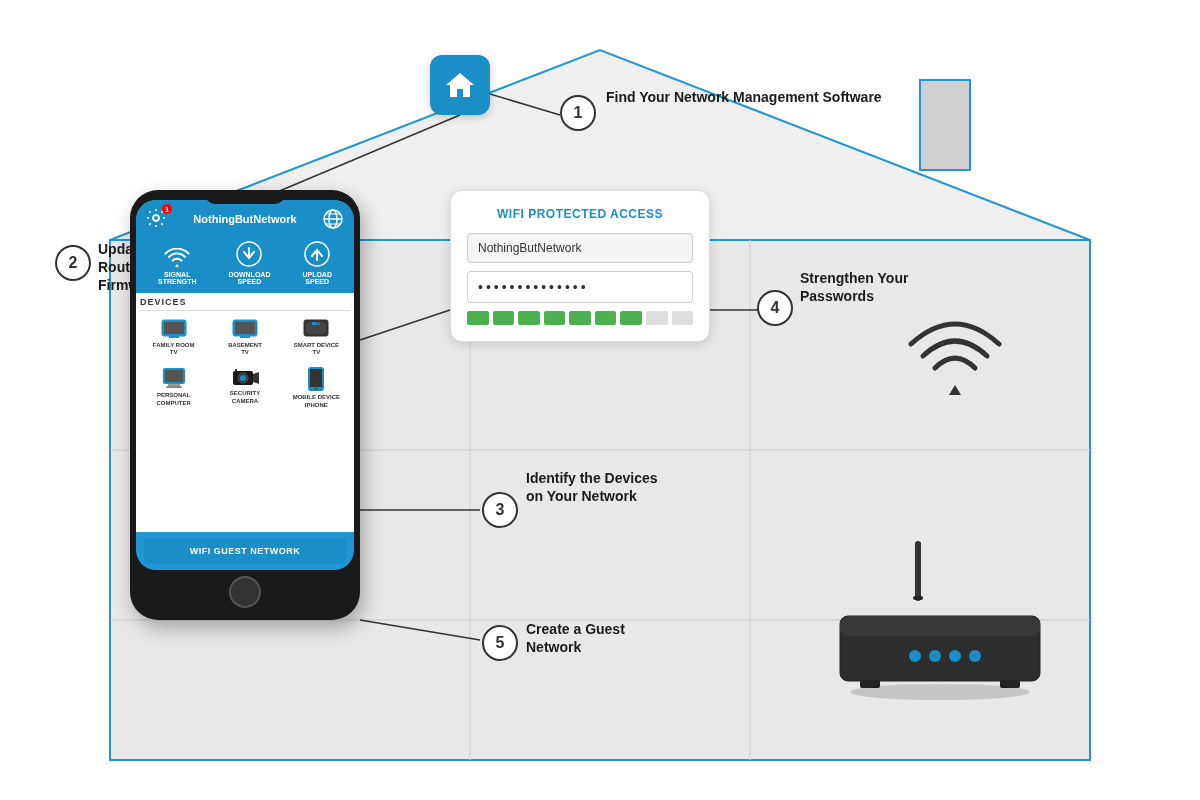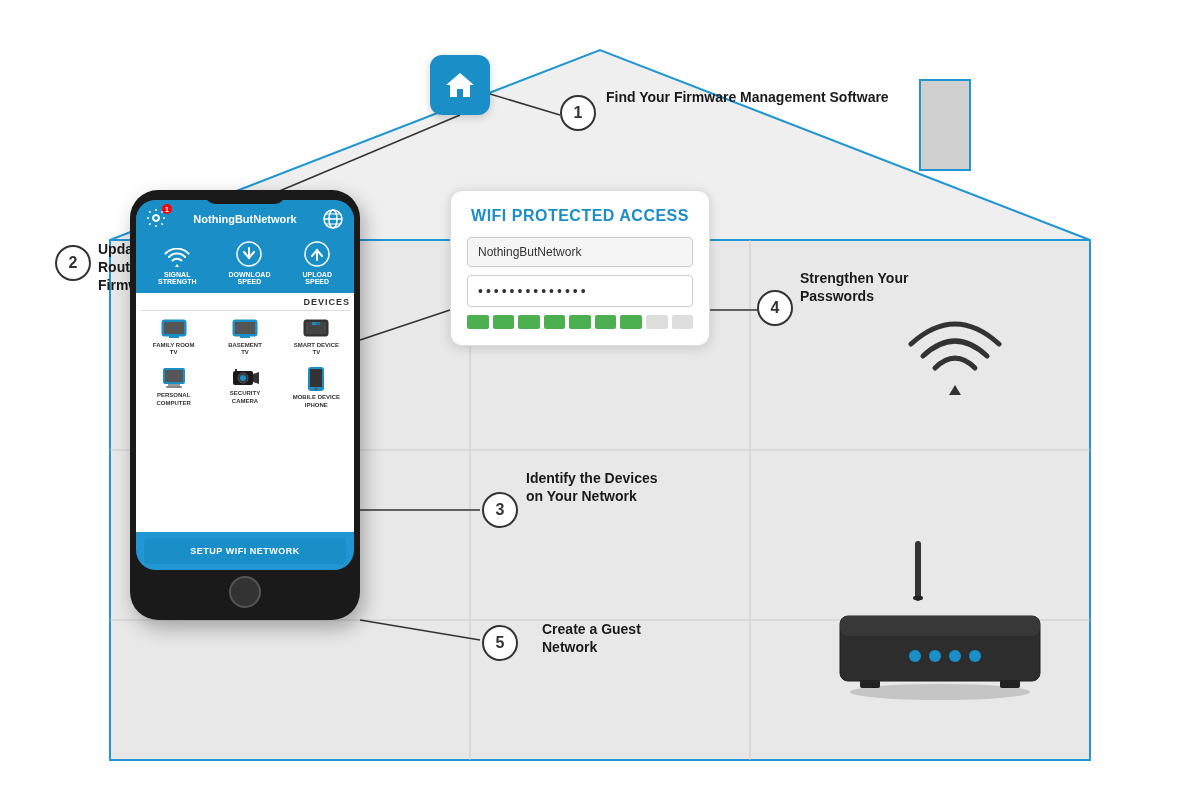--- a/index.html
+++ b/index.html
@@ -156,21 +156,21 @@
     }
 
     
     .phone-devices-section {
       background: white;
       flex: 1;
       padding: 4px;
     }
 
     .devices-title {
-      text-align: right;
+      text-align: left;
       font-size: 9px;
       font-weight: bold;
       color: #333;
       border-bottom: 1px solid #ddd;
       padding-bottom: 3px;
       margin-bottom: 4px;
       letter-spacing: 1px;
     }
 
     .devices-grid {
@@ -217,21 +217,21 @@
       background: white;
       border-radius: 12px;
       padding: 16px;
       box-shadow: 0 2px 12px rgba(0,0,0,0.15);
       z-index: 20;
       border: 1px solid #ddd;
     }
 
     .wifi-panel-title {
       text-align: center;
-      font-size: 16px;
+      font-size: 12px;
       font-weight: bold;
       color: #1a8ec7;
       margin-bottom: 12px;
       letter-spacing: 0.5px;
     }
 
     .wifi-input {
       border: 1px solid #ccc;
       border-radius: 4px;
       padding: 7px 10px;
@@ -334,21 +334,21 @@
 <div class="home-icon-box">
   <svg width="36" height="36" viewBox="0 0 36 36" fill="white">
     <path d="M18 6 L4 18 L8 18 L8 30 L15 30 L15 22 L21 22 L21 30 L28 30 L28 18 L32 18 Z"></path>
   </svg>
 </div>
 
 <div class="step-circle" style="top:95px; left:560px;">
   <span>1</span>
 </div>
 <div class="step-label" style="top:88px; left:606px;">
-  <span>Find Your Firmware
+  <span>Find Your Network
 Management Software</span>
 </div>
 
 <div class="step-circle" style="top:245px; left:55px;">
   <span>2</span>
 </div>
 <div class="step-label" style="top:240px; left:98px;">
   <span>Update the<br>Router<br>Firmware</span>
 </div>
 
@@ -362,21 +362,21 @@
 <div class="step-circle" style="top:290px; left:757px;">
   <span>4</span>
 </div>
 <div class="step-label" style="top:269px; left:800px;">
   <span>Strengthen Your<br>Passwords</span>
 </div>
 
 <div class="step-circle" style="top:625px; left:482px;">
   <span>5</span>
 </div>
-<div class="step-label" style="top:620px; left:542px;">
+<div class="step-label" style="top:620px; left:526px;">
   <span>Create a Guest<br>Network</span>
 </div>
 
 <div class="phone">
   <div class="phone-notch"></div>
 
   <div class="phone-screen">
 
     <div class="phone-top-bar">
       <div class="gear-icon-wrap">
@@ -484,21 +484,21 @@
           <svg width="18" height="26" viewBox="0 0 18 26" fill="none">
             <rect x="1" y="1" width="16" height="24" rx="3" fill="#1a8ec7"></rect>
             <rect x="3" y="3" width="12" height="18" fill="#333"></rect>
             <circle cx="9" cy="23" r="1.5" fill="#555"></circle>
           </svg>
           <span class="device-label">MOBILE DEVICE<br>IPHONE</span>
         </div>
       </div>
     </div>
 
-    <div class="setup-btn">SETUP WIFI NETWORK</div>
+    <div class="setup-btn">WIFI GUEST NETWORK</div>
   </div>
 
   <div class="phone-home-btn"></div>
 </div>
 
 <div class="wifi-panel">
   <div class="wifi-panel-title">WIFI PROTECTED ACCESS</div>
   <div class="wifi-input" style="background:#f5f5f5;">NothingButNetwork</div>
   <div class="wifi-input">
     <span class="password-dots">••••••••••••••</span>

